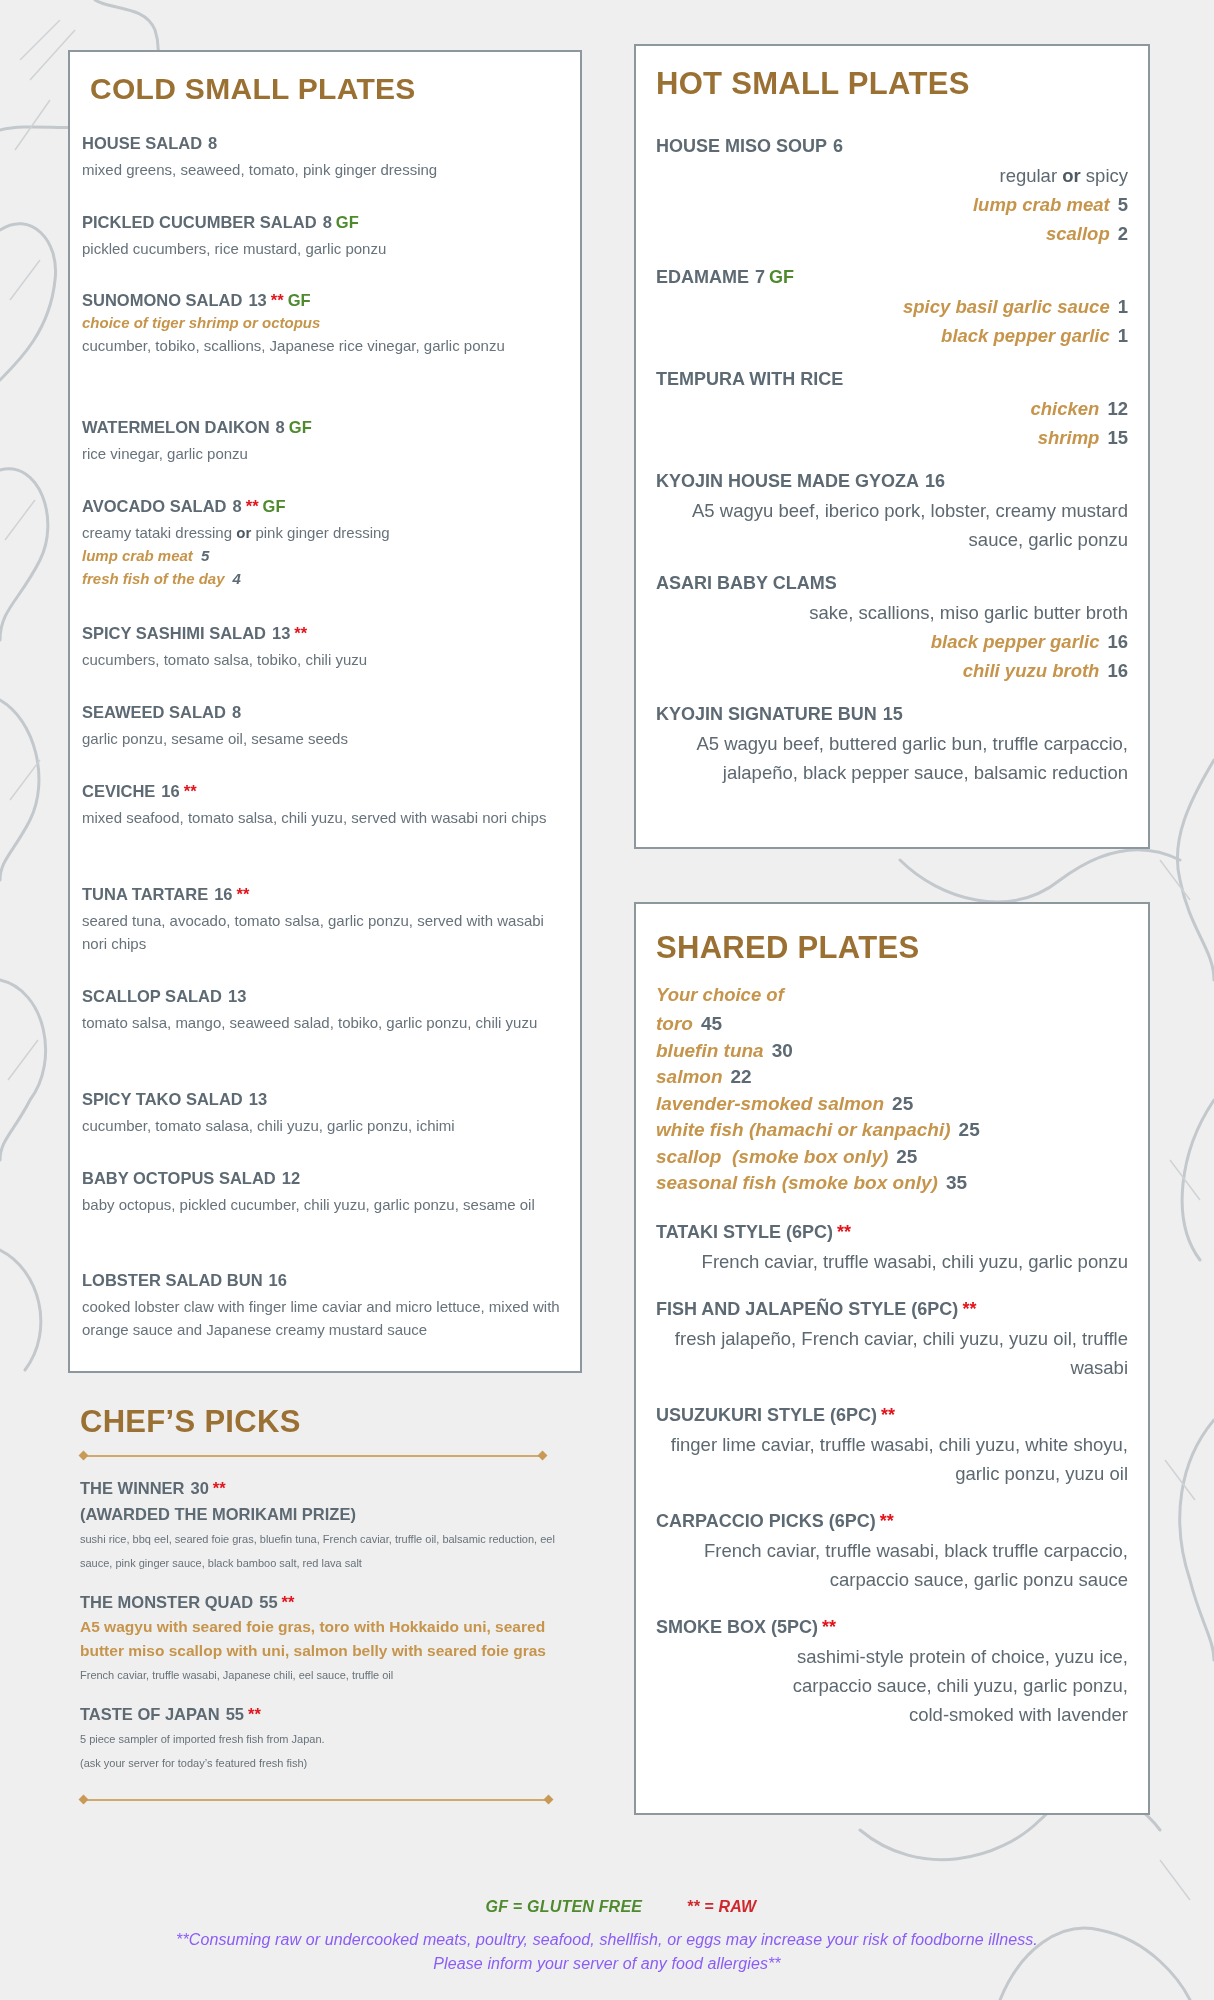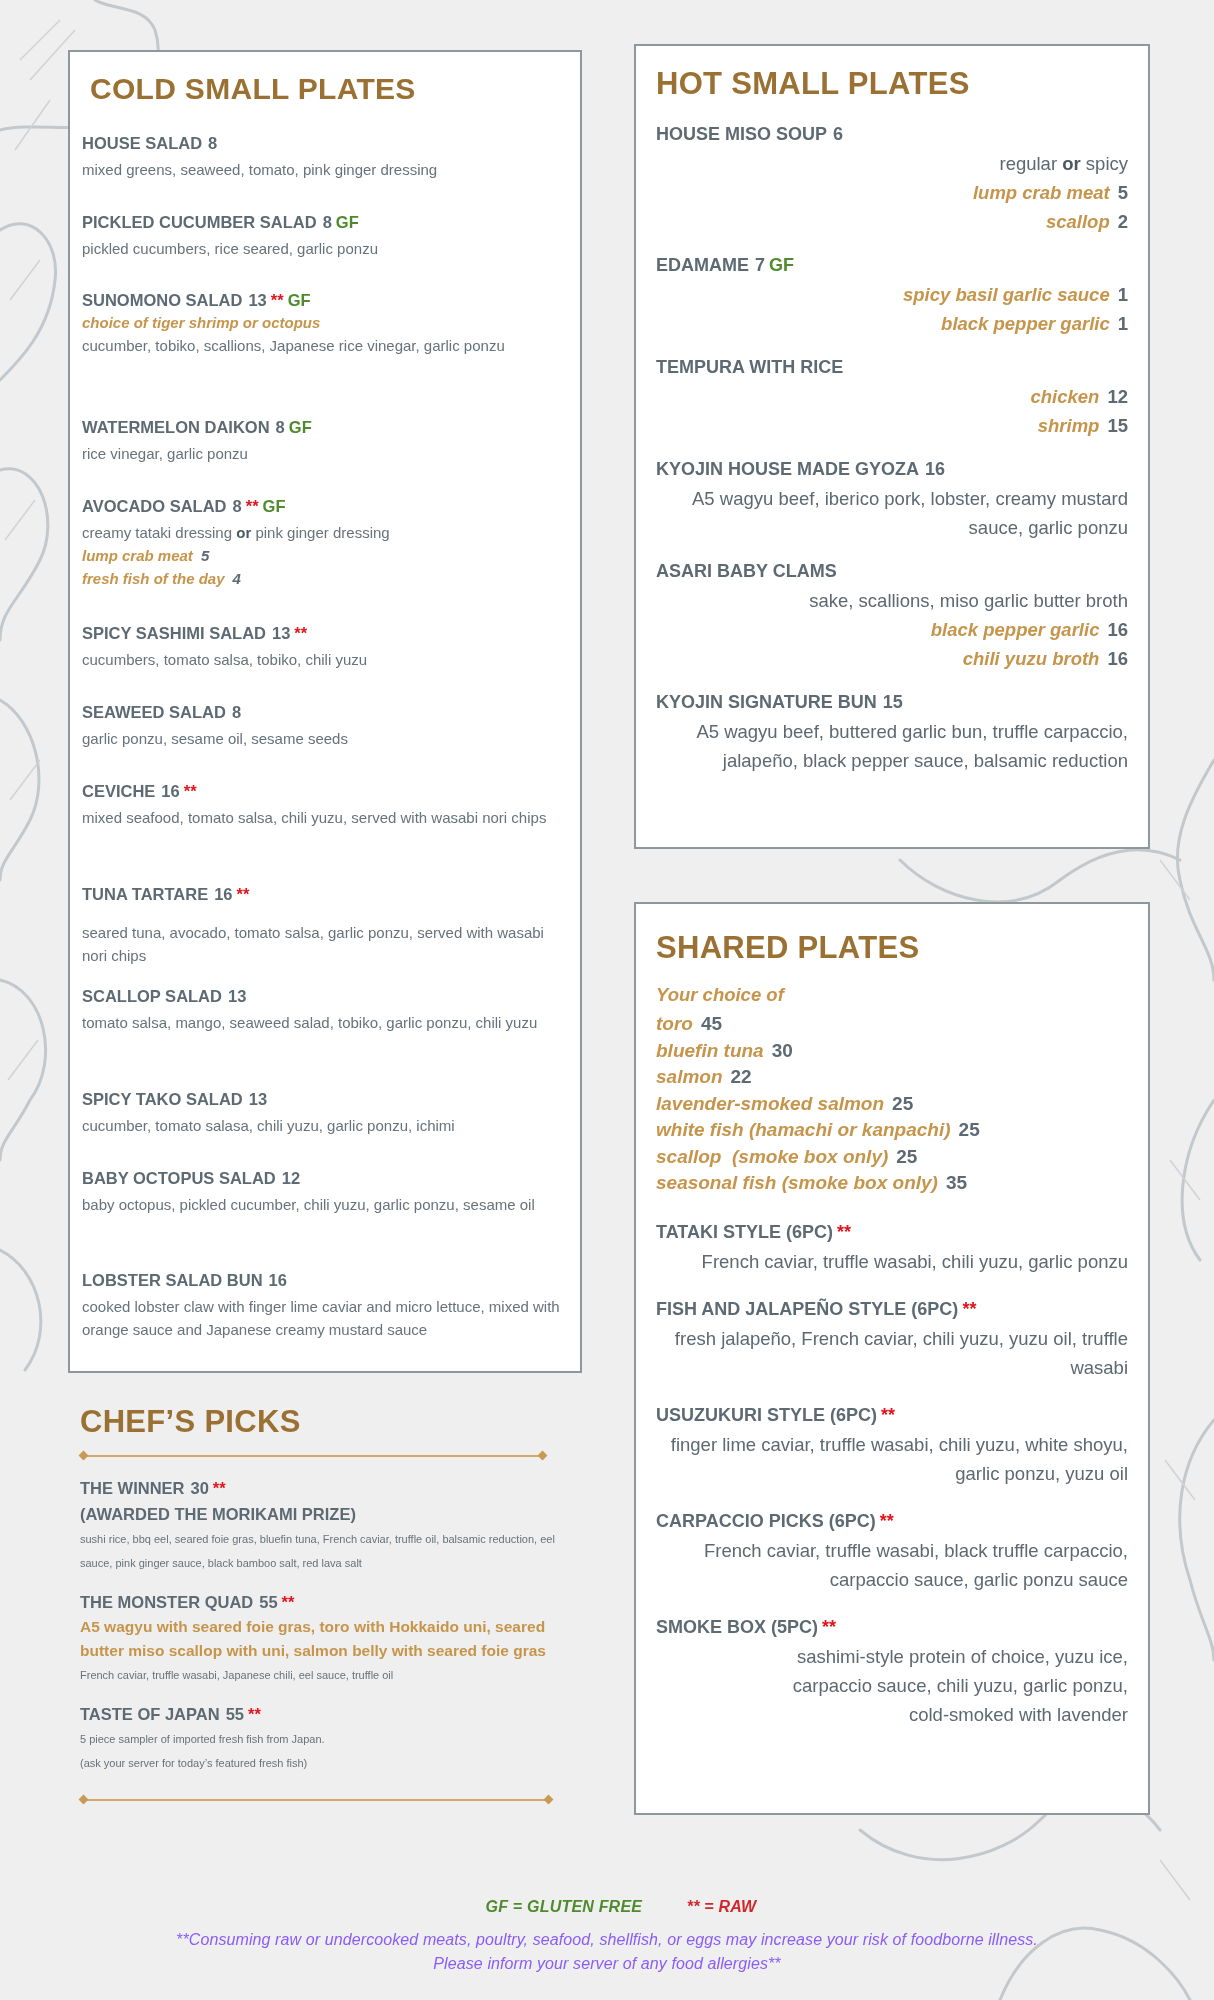--- a/index.html
+++ b/index.html
@@ -47,21 +47,21 @@
   #cold .section-title { margin-top: 22px; }
   #cold .item { margin-top: 0; }
   .cold-list { position: absolute; left: 12px; right: 20px; top: 0; }
   .cold-list .item { position: absolute; left: 0; right: 0; }
   .cold-list .item-name { font-size: 16.5px; }
 
   
   #hot { left: 634px; top: 44px; width: 516px; height: 805px; }
   #hot .section-title { margin-top: 22px; font-size: 31px; }
   .hot-list .item { margin-top: 14px; }
-  .hot-list .item:first-child { margin-top: 20px; }
+  .hot-list .item:first-child { margin-top: 32px; }
   .hot-list .item-name { font-size: 18px; line-height: 30px; }
   .hot-list .opt { font-size: 18.5px; line-height: 29px; }
 
   
   #shared { left: 634px; top: 902px; width: 516px; height: 913px; }
   #shared .section-title { margin-top: 28px; font-size: 31px; }
   .shared-choice { margin-top: 16px; }
   .shared-choice .choice-head { color: #c6954b; font-style: italic; font-weight: 700; font-size: 18.5px; line-height: 32px; }
   .shared-choice .choice-row { font-size: 19px; line-height: 26.5px; }
   .shared-list .item { margin-top: 18px; }
@@ -116,21 +116,21 @@
   <h2 class="section-title">COLD SMALL PLATES</h2>
   <div class="cold-list">
 
     <div class="item" style="top:80px">
       <div class="item-name"><span>HOUSE SALAD</span><span class="price">8</span></div>
       <div class="desc-sm" style="margin-top:4px">mixed greens, seaweed, tomato, pink ginger dressing</div>
     </div>
 
     <div class="item" style="top:159px">
       <div class="item-name"><span>PICKLED CUCUMBER SALAD</span><span class="price">8</span><span class="gf">GF</span></div>
-      <div class="desc-sm" style="margin-top:4px">pickled cucumbers, rice seared, garlic ponzu</div>
+      <div class="desc-sm" style="margin-top:4px">pickled cucumbers, rice mustard, garlic ponzu</div>
     </div>
 
     <div class="item" style="top:237px">
       <div class="item-name"><span>SUNOMONO SALAD</span><span class="price">13</span><span class="raw">**</span><span class="gf">GF</span></div>
       <div class="opt desc-sm" style="color:#c6954b">choice of tiger shrimp or octopus</div>
       <div class="desc-sm">cucumber, tobiko, scallions, Japanese rice vinegar, garlic ponzu</div>
     </div>
 
     <div class="item" style="top:364px">
       <div class="item-name"><span>WATERMELON DAIKON</span><span class="price">8</span><span class="gf">GF</span></div>
@@ -154,21 +154,21 @@
       <div class="desc-sm" style="margin-top:4px">garlic ponzu, sesame oil, sesame seeds</div>
     </div>
 
     <div class="item" style="top:728px">
       <div class="item-name"><span>CEVICHE</span><span class="price">16</span><span class="raw">**</span></div>
       <div class="desc-sm" style="margin-top:4px">mixed seafood, tomato salsa, chili yuzu, served with wasabi nori chips</div>
     </div>
 
     <div class="item" style="top:831px">
       <div class="item-name"><span>TUNA TARTARE</span><span class="price">16</span><span class="raw">**</span></div>
-      <div class="desc-sm" style="margin-top:16px">seared tuna, avocado, tomato salsa, garlic ponzu, served with wasabi nori chips</div>
+      <div class="desc-sm" style="margin-top:4px">seared tuna, avocado, tomato salsa, garlic ponzu, served with wasabi nori chips</div>
     </div>
 
     <div class="item" style="top:933px">
       <div class="item-name"><span>SCALLOP SALAD</span><span class="price">13</span></div>
       <div class="desc-sm" style="margin-top:4px">tomato salsa, mango, seaweed salad, tobiko, garlic ponzu, chili yuzu</div>
     </div>
 
     <div class="item" style="top:1036px">
       <div class="item-name"><span>SPICY TAKO SALAD</span><span class="price">13</span></div>
       <div class="desc-sm" style="margin-top:4px">cucumber, tomato salasa, chili yuzu, garlic ponzu, ichimi</div>

